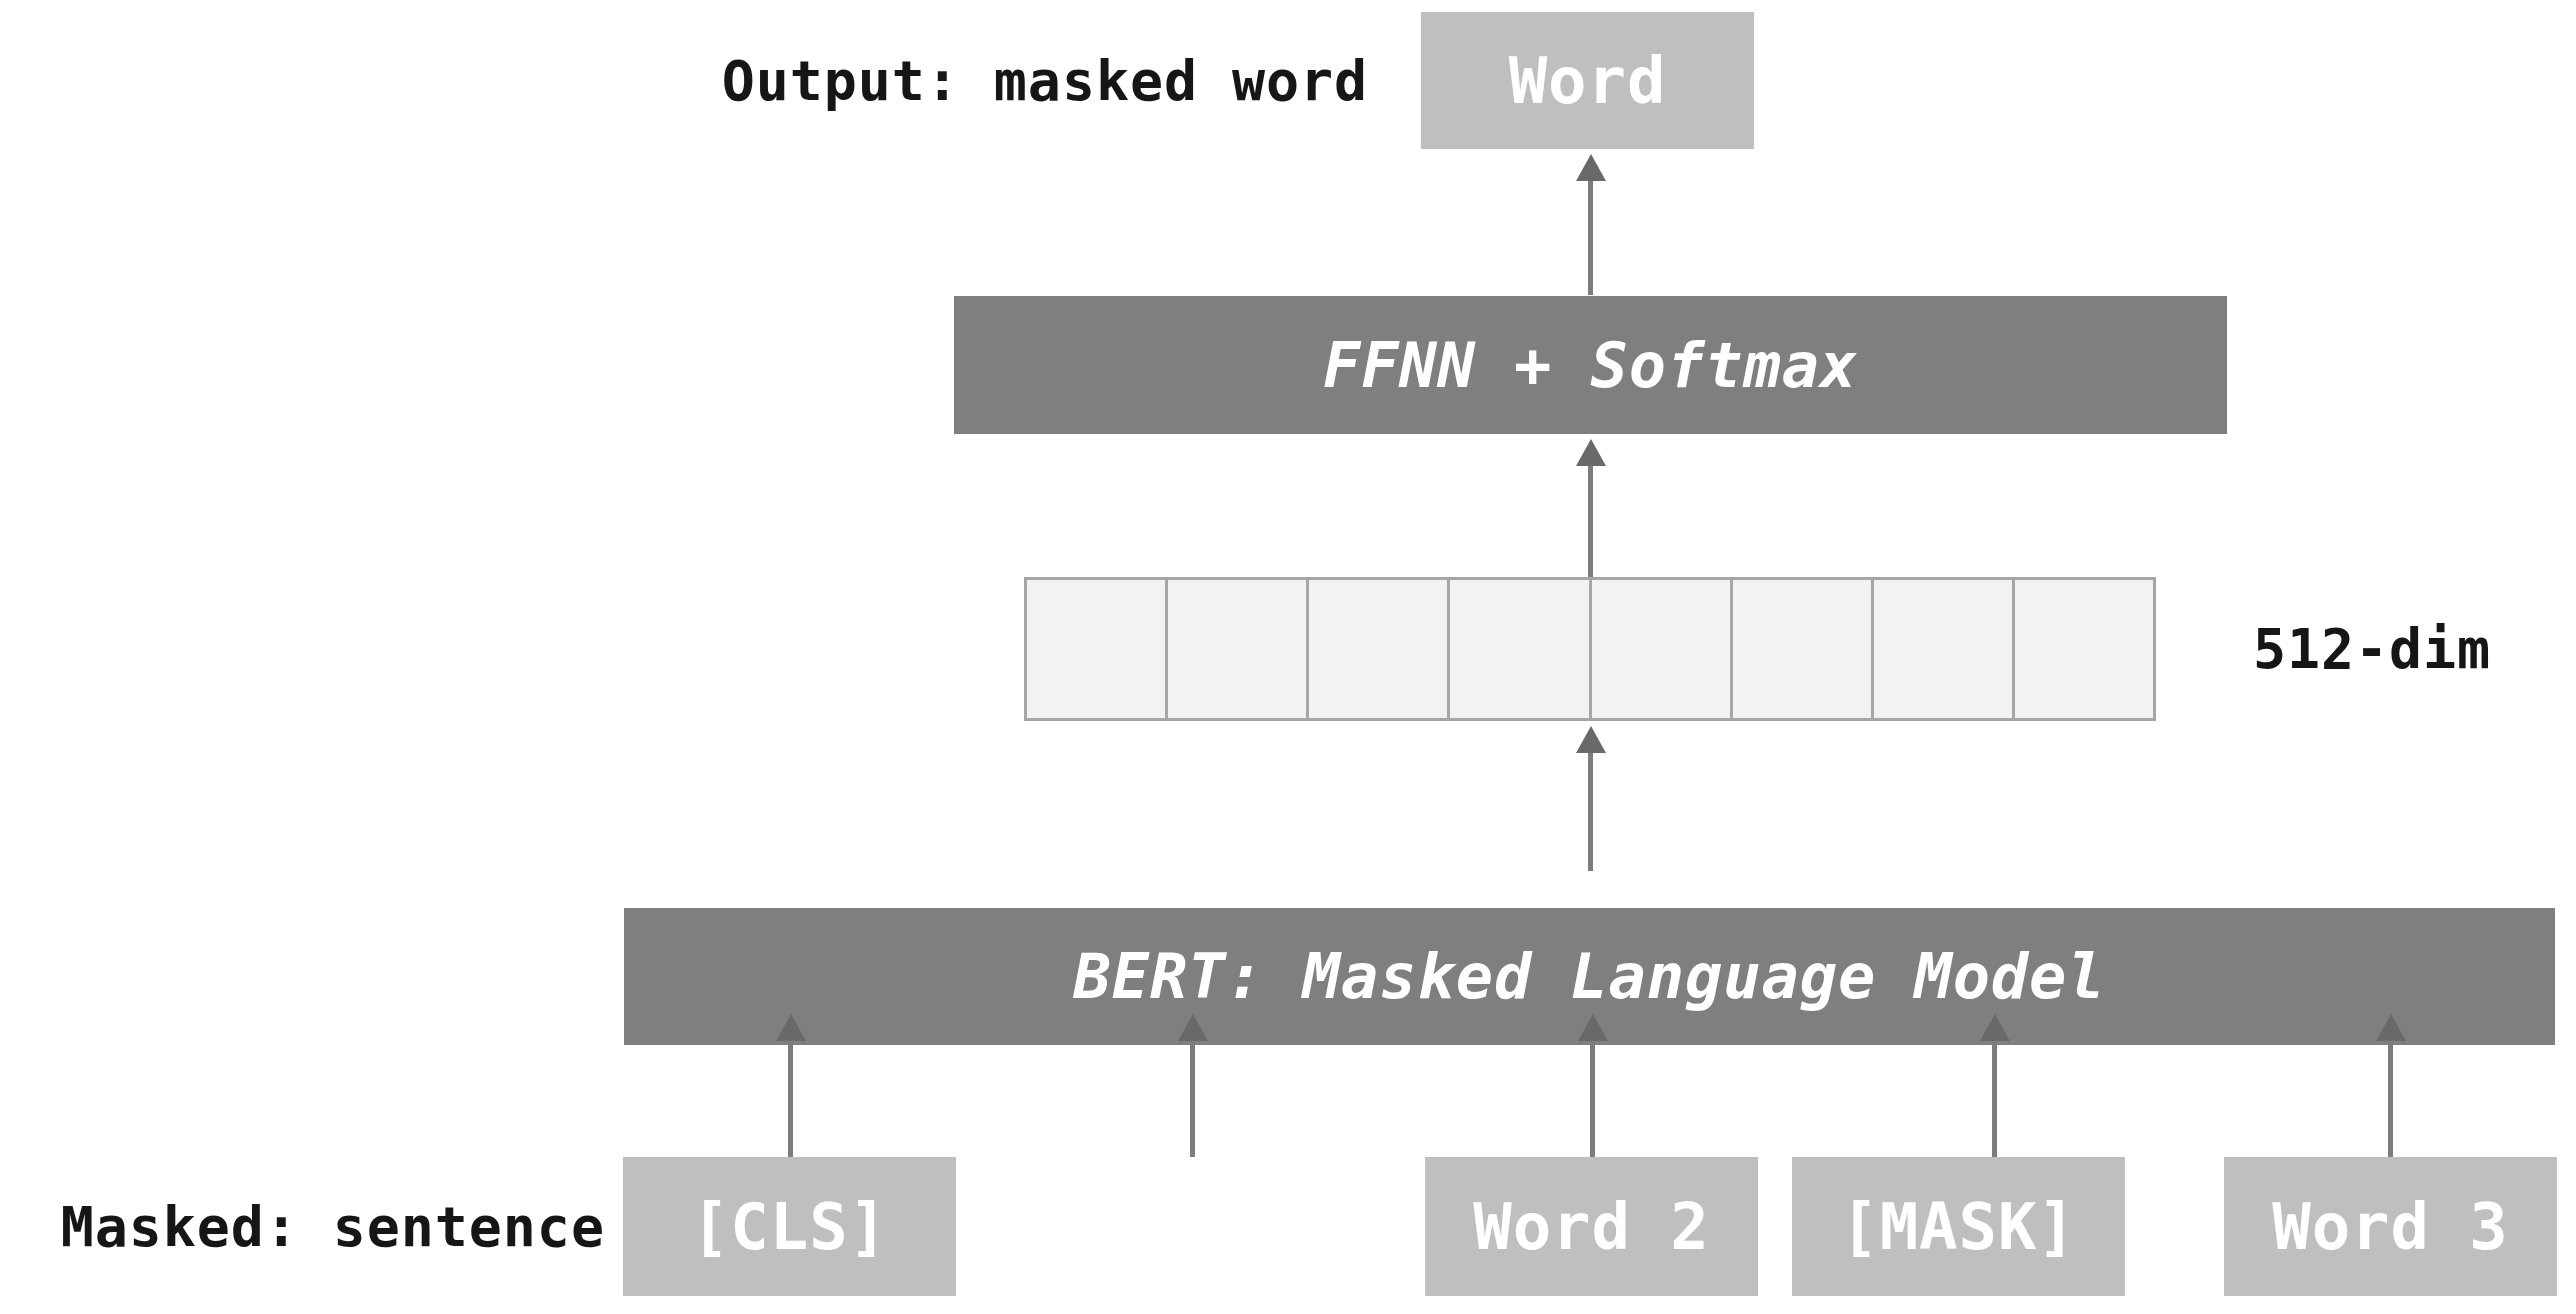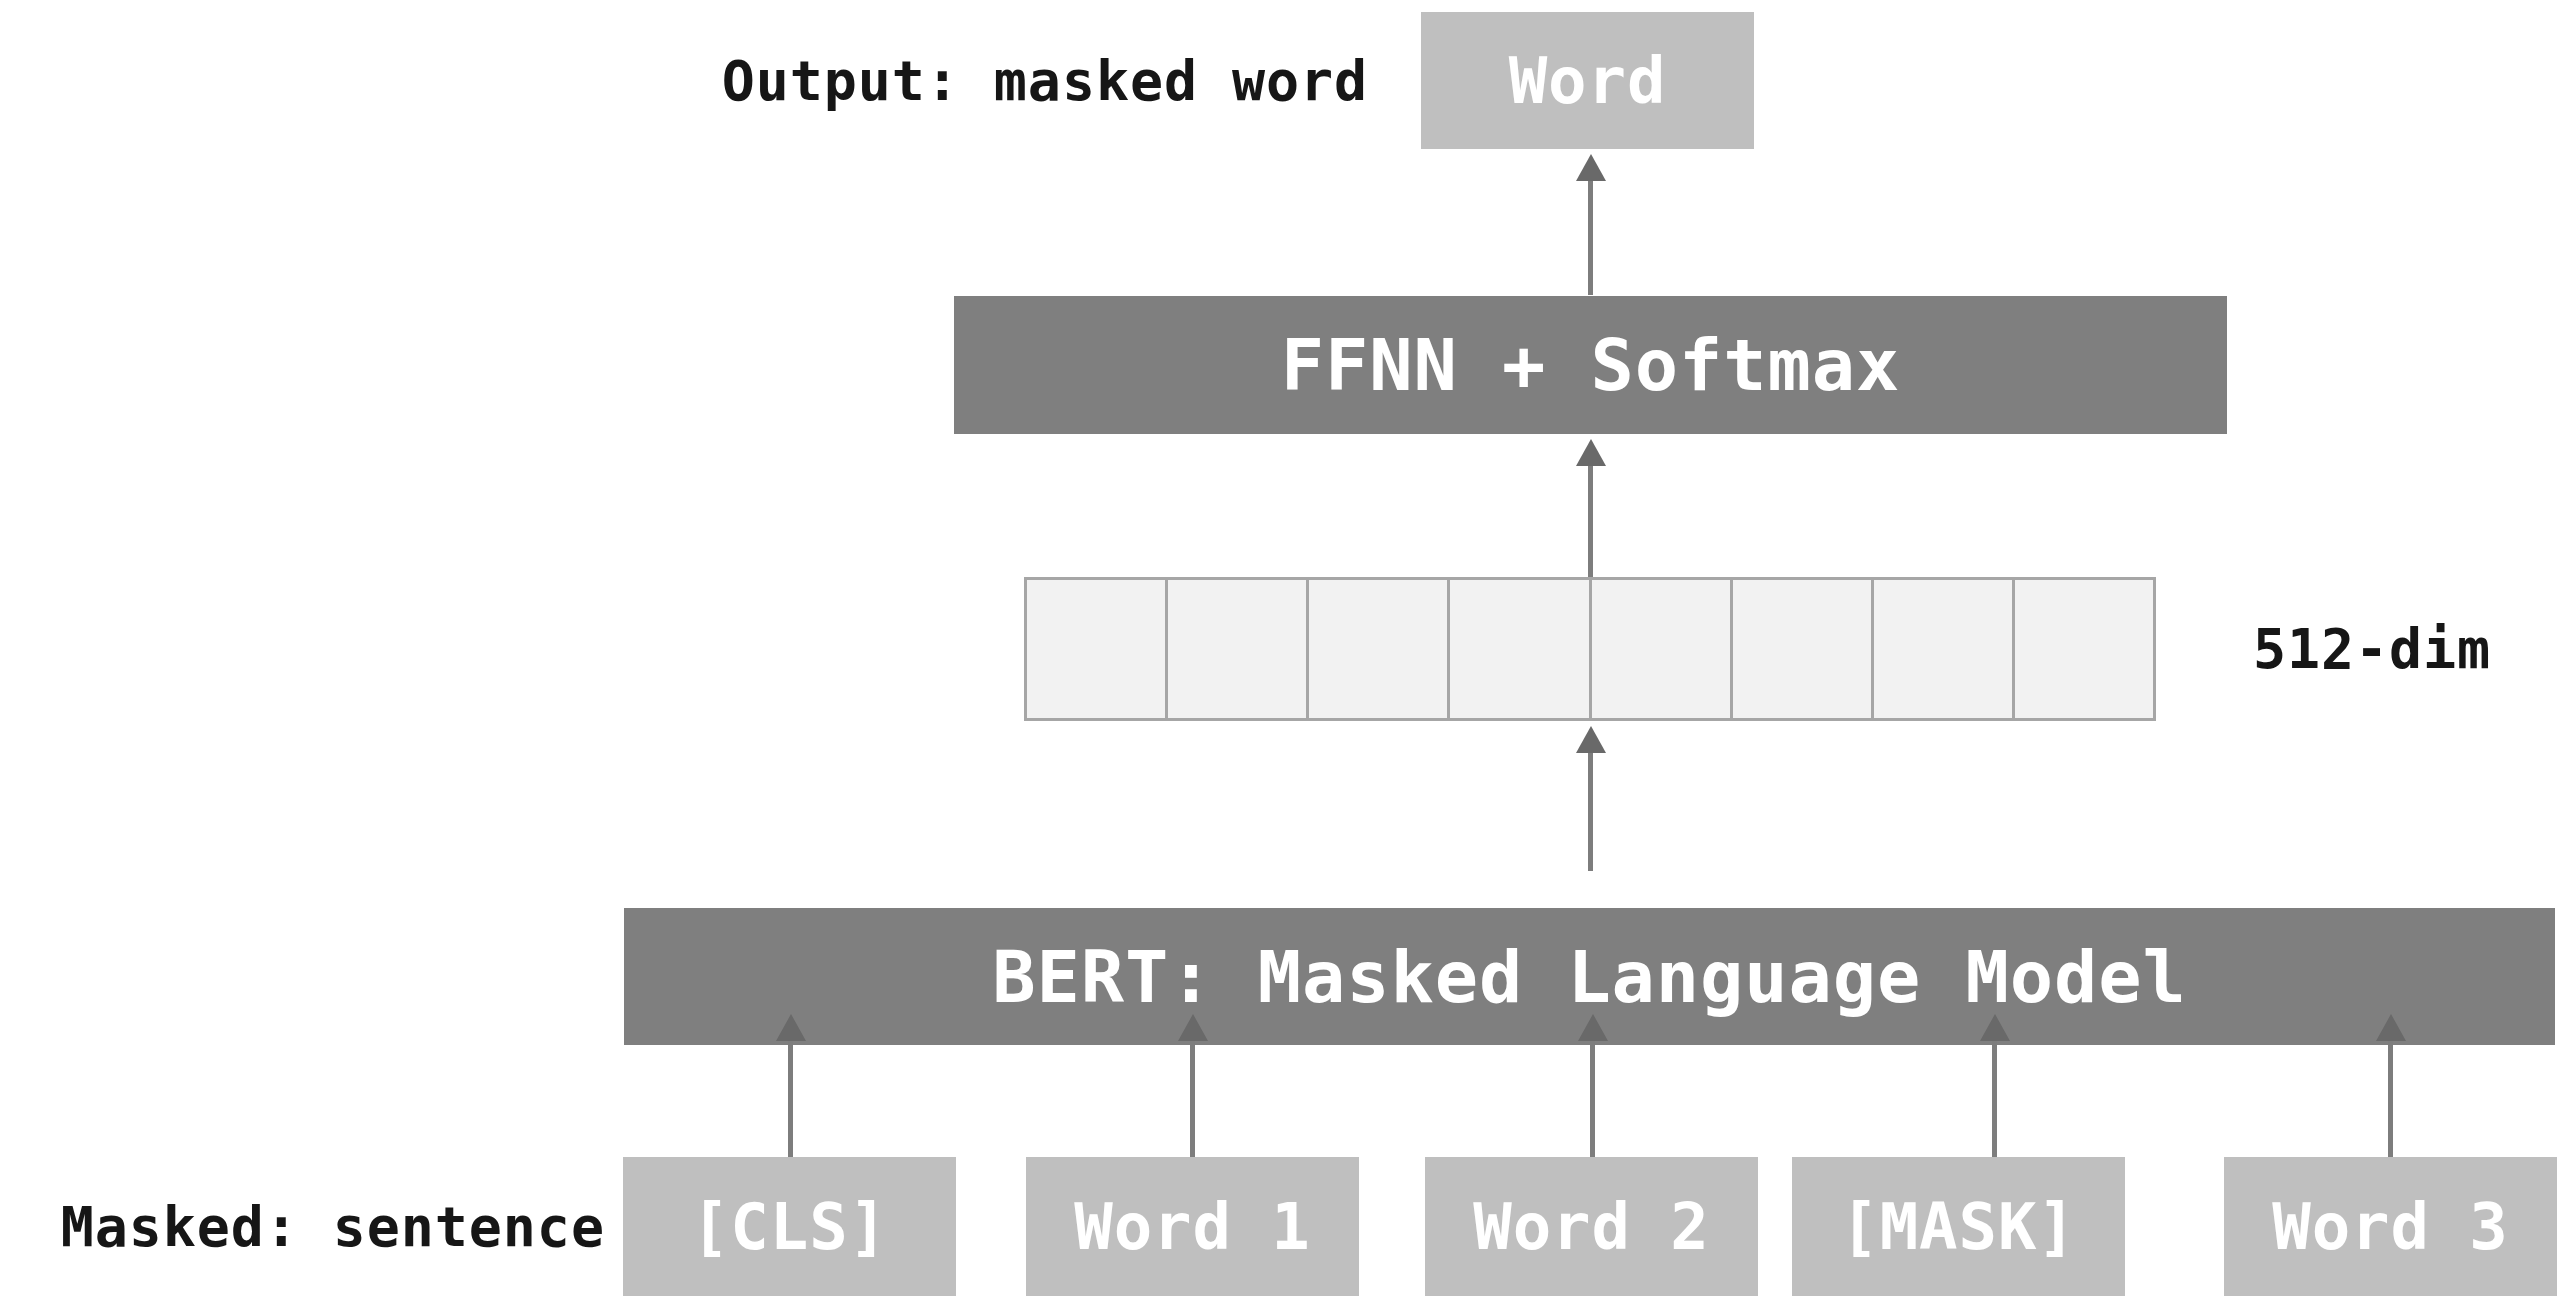--- a/index.html
+++ b/index.html
@@ -49,21 +49,21 @@
     position: absolute;
     display: flex;
     align-items: center;
     justify-content: center;
     font-size: 64px;
     letter-spacing: 0.9px;
     color: var(--text-light, #ffffff);
     white-space: nowrap;
   }
   .light-box { background: var(--light-box, #bfbfbf); text-align: right; }
-  .dark-box  { background: var(--dark-box, #7f7f7f); font-size: 72px; }
+  .dark-box  { background: var(--dark-box, #7f7f7f); font-size: 62px; font-style: italic; }
 
   .word-box { left: 1421px; top: 12px;   width: 333px;  height: 137px; }
   .ffnn-box { left: 954px; top: 296px;  width: 1273px; height: 138px; }
   .bert-box { left: 624px;  top: 871px;  width: 1931px; height: 137px; margin-top: 37px; }
 
   .token-box { top: 1157px; width: 333px; height: 139px; }
   .token-0 { left: 623px; }
   .token-1 { left: 1026px; }
   .token-2 { left: 1425px; }
   .token-3 { left: 1792px; }
@@ -176,19 +176,18 @@
     <div class="shaft"></div>
   </div>
   <div class="arrow arrow-in arrow-in-4">
     <div class="head"></div>
     <div class="shaft"></div>
   </div>
 
   <div class="side-label in-label">Masked: sentence</div>
 
   <div class="box light-box token-box token-0">[CLS]</div>
-  <div class="box light-box token-box token-1">Word 1</div>
   <div class="box light-box token-box token-2">Word 2</div>
   <div class="box light-box token-box token-3">[MASK]</div>
   <div class="box light-box token-box token-4">Word 3</div>
 
 </div>
 
 
 </body></html>

